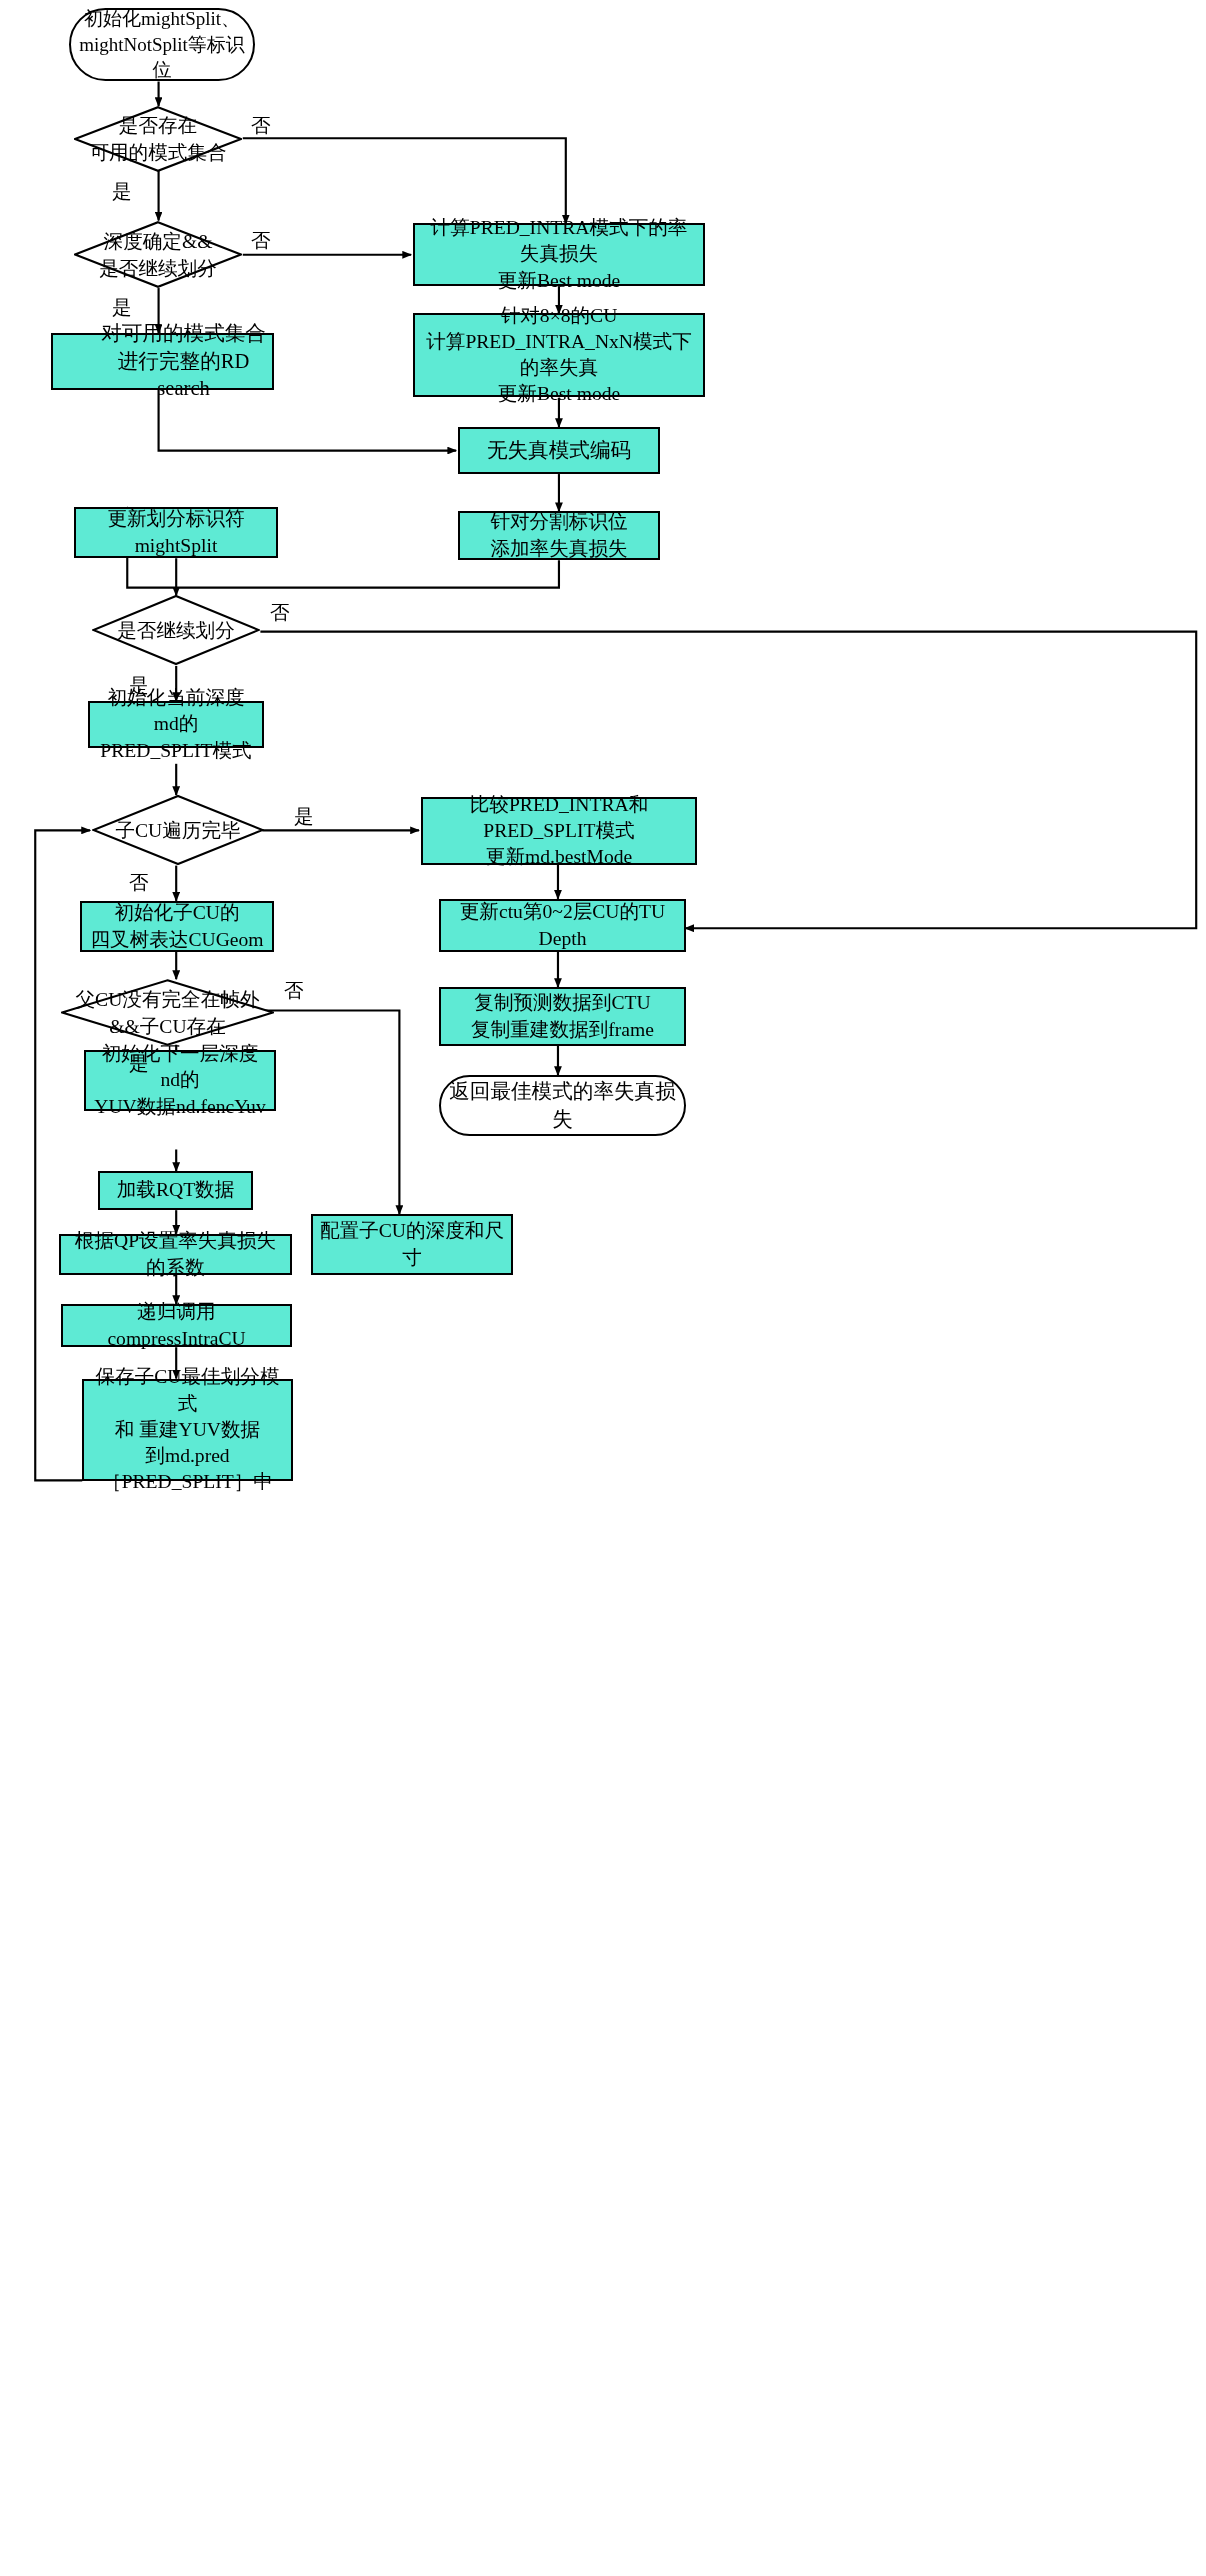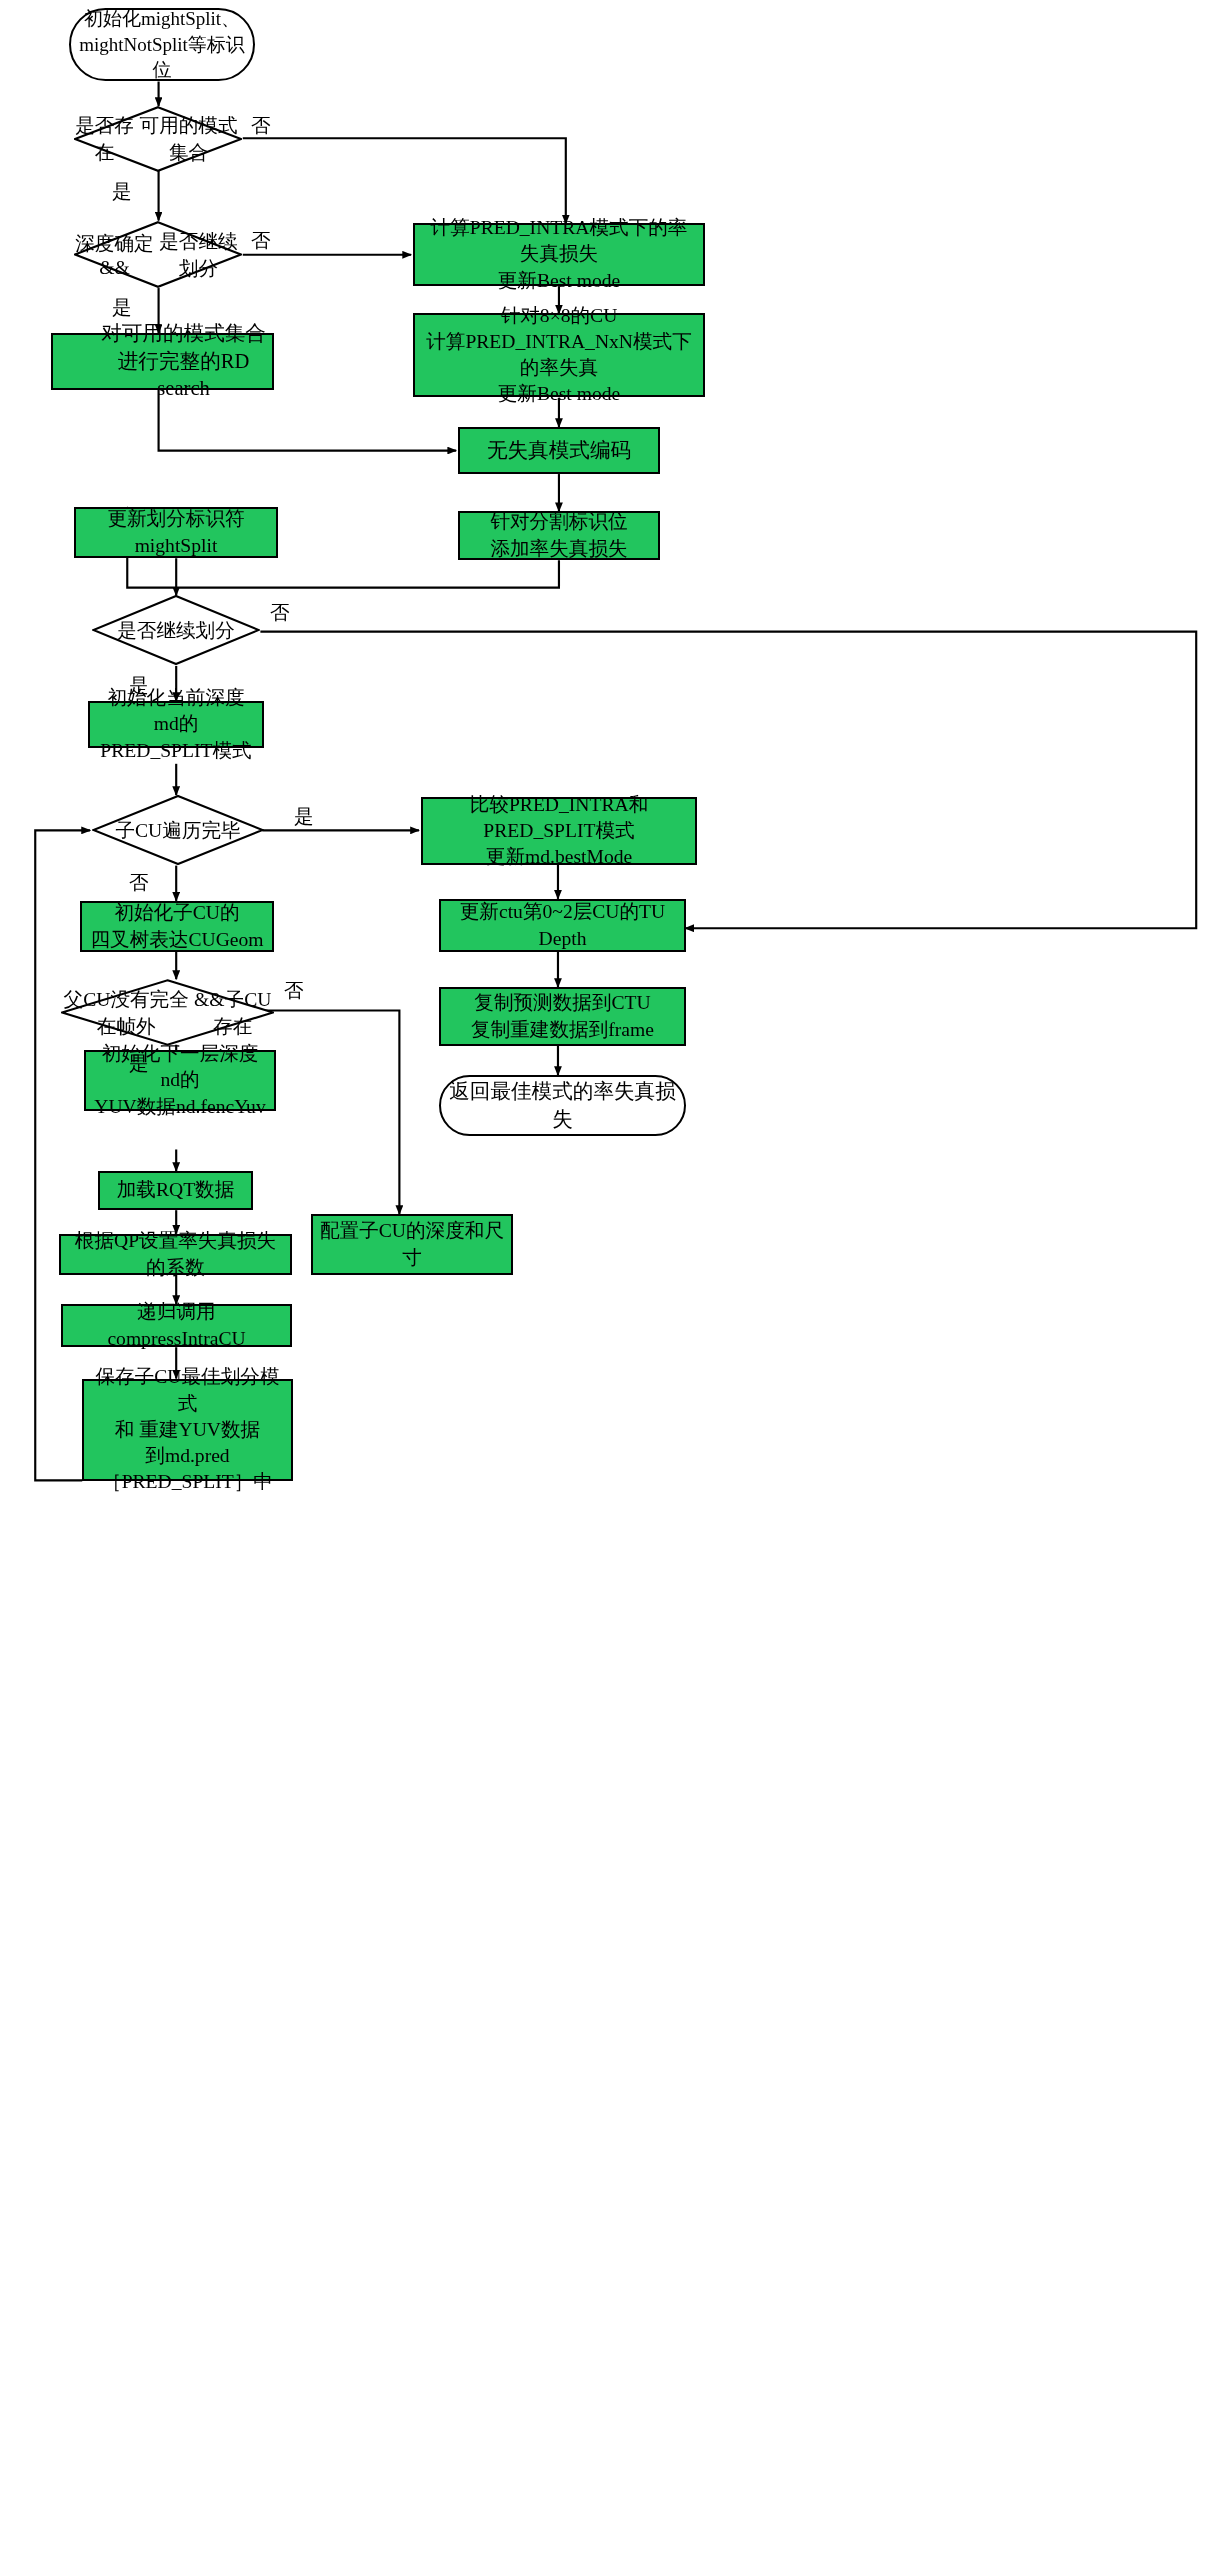--- a/index.html
+++ b/index.html
@@ -1,24 +1,24 @@
 <!DOCTYPE html>
 <html><head>
 <meta charset="utf-8">
 <style>
   html,body{margin:0;padding:0;background:#fff;}
   body{font-family:"Liberation Serif","DejaVu Serif",serif;color:#000;}
   #canvas{position:relative;width:1206px;height:2576px;background:#fff;overflow:hidden;}
   .node{position:absolute;box-sizing:border-box;display:flex;align-items:center;justify-content:center;text-align:center;}
-  .box{border:2px solid #000;background:#22c55e;}
+  .box{border:2px solid #000;background:#5eead4;}
   .term{border:2px solid #000;background:#fff;border-radius:59px;}
   .diam-wrap{position:absolute;}
   .diam-wrap svg{position:absolute;left:0;top:0;}
   .diam-text{position:absolute;left:0;top:0;width:100%;height:100%;
-    display:flex;flex-direction:row;align-items:center;justify-content:center;text-align:center;}
+    display:flex;flex-direction:column;align-items:center;justify-content:center;text-align:center;}
   .lbl{position:absolute;background:transparent;white-space:nowrap;}
   .txt{line-height:1.34;white-space:pre-line;padding:0 5.9px;}
   svg.wires{position:absolute;left:0;top:0;width:1206px;height:2576px;pointer-events:none;}
   .f22{font-size:19px;}
   .f21{font-size:20.6px;}
   .f20{font-size:19.6px;}
 </style>
 </head>
 <body>
 

